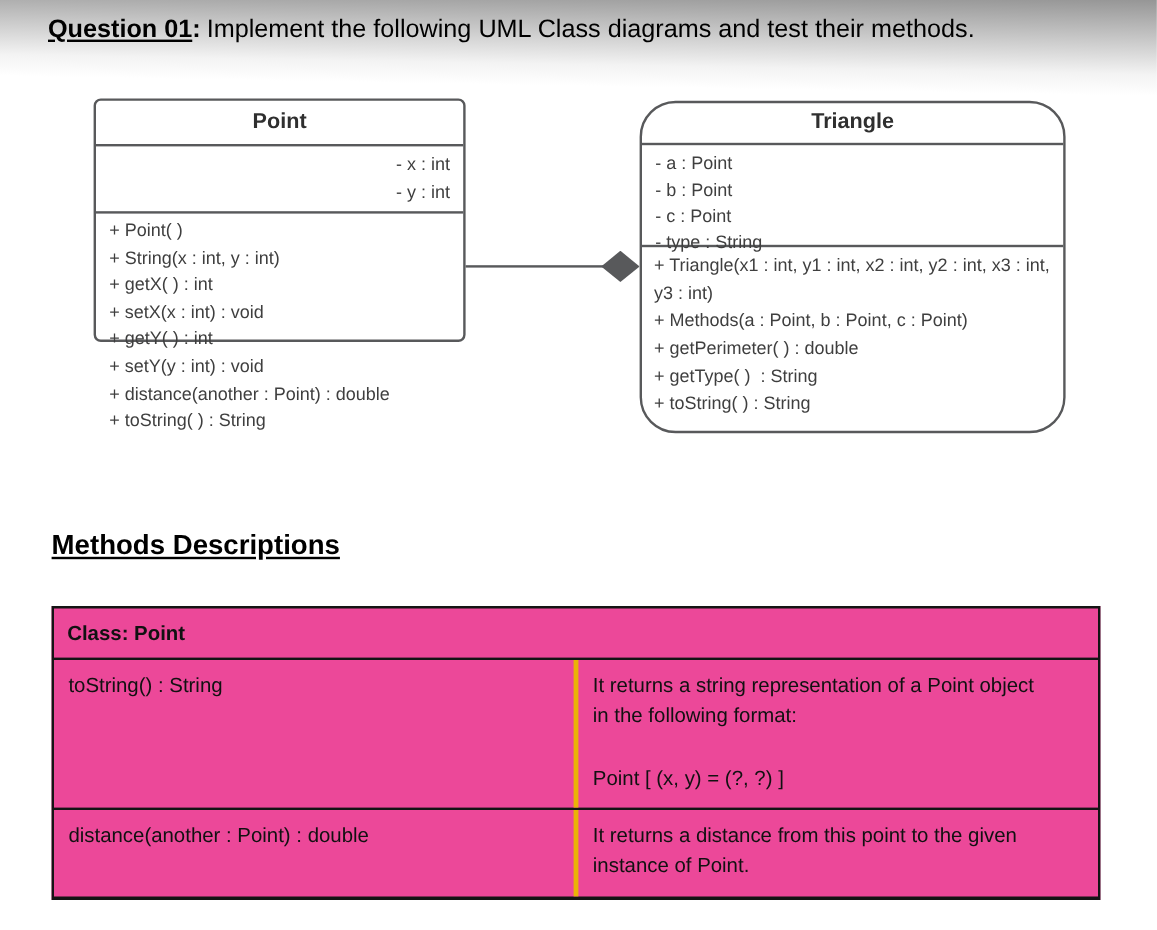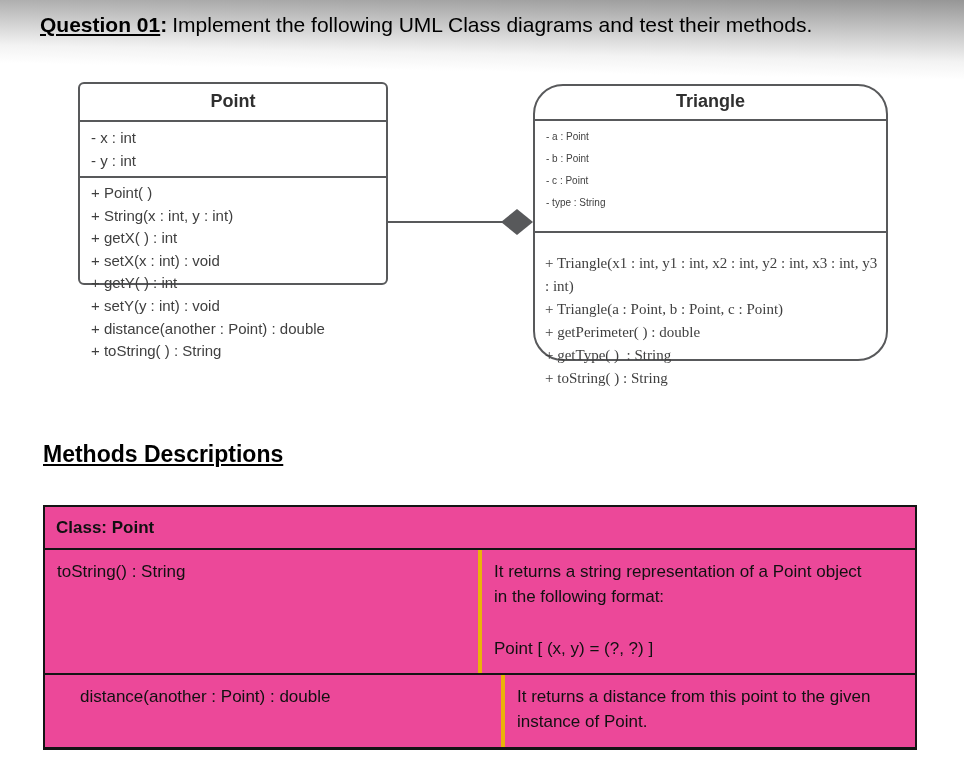--- a/index.html
+++ b/index.html
@@ -38,32 +38,32 @@
     box-sizing: border-box;
   }
   .uml-compartment { box-sizing: border-box; }
   .uml-line { white-space: pre-wrap; }
 
   #point-box { left: 78px; top: 82px; width: 310px; height: 203px; }
   #point-box .uml-title { height: 38px; padding-top: 7px; }
   #point-attrs {
     height: 56px; padding: 4px 11px 0 11px;
     border-bottom: 2px solid #58595b;
-    font-size: 15px; line-height: 23px;
+    font-size: 15px; line-height: 23px; text-align: right;
   }
   #point-methods { padding: 4px 10px 0 11px; font-size: 15px; line-height: 22.6px; }
 
   #triangle-box { left: 533px; top: 84px; width: 355px; height: 277px; border-radius: 30px; }
   #triangle-box .uml-title { height: 35px; padding-top: 5px; }
   #triangle-attrs {
-    height: 112px; padding: 5px 11px 0 11px;
+    height: 85px; padding: 5px 11px 0 11px;
     border-bottom: 2px solid #58595b;
-    font-size: 10px; line-height: 22px;
+    font-size: 15px; line-height: 22px;
   }
-  #triangle-methods { padding: 19px 8px 0 10px; font-size: 15px; line-height: 23px; font-family: Liberation Serif, serif; }
+  #triangle-methods { padding: 4px 8px 0 10px; font-size: 15px; line-height: 23px; }
 
   
   .connector-line {
     position: absolute; left: 388px; top: 221px;
     width: 116px; height: 2px; background: #58595b;
   }
   .composition-diamond {
     position: absolute; left: 501px; top: 209px;
     width: 32px; height: 26px; background: #58595b;
     clip-path: polygon(50% 0, 100% 50%, 50% 100%, 0 50%);
@@ -88,21 +88,21 @@
     height: 43px; box-sizing: border-box;
     border-bottom: 2px solid #141414;
     padding: 8px 11px 0 11px;
     font-weight: bold;
   }
   .t-row {
     display: grid; grid-template-columns: 437px 1fr;
     box-sizing: border-box;
   }
   .t-row.first { height: 125px; border-bottom: 2px solid #141414; }
-  .t-row.second { height: 72px; padding-left: 23px; }
+  .t-row.second { height: 72px; }
   .t-cell { box-sizing: border-box; padding: 9px 12px; }
   .t-cell.method-cell { border-right: 4px solid #eab308; }
   .desc-p { margin: 0; max-width: 372px; }
   .format-p { margin: 27px 0 0 0; }
 </style>
 </head>
 <body>
 
 <div class="question-heading">
   <span class="q-label">Question 01</span><span class="q-colon">:</span><span class="q-text">Implement the following UML Class diagrams and test their methods.</span>
@@ -132,21 +132,21 @@
 <div class="uml-box" id="triangle-box">
   <div class="uml-title">Triangle</div>
   <div class="uml-compartment" id="triangle-attrs">
     <div class="uml-line">- a : Point</div>
     <div class="uml-line">- b : Point</div>
     <div class="uml-line">- c : Point</div>
     <div class="uml-line">- type : String</div>
   </div>
   <div class="uml-compartment" id="triangle-methods">
     <div class="uml-line">+ Triangle(x1 : int, y1 : int, x2 : int, y2 : int, x3 : int, y3 : int)</div>
-    <div class="uml-line">+ Triangle(a : Point, b : Point, c : Point)</div>
+    <div class="uml-line">+ Methods(a : Point, b : Point, c : Point)</div>
     <div class="uml-line">+ getPerimeter( ) : double</div>
     <div class="uml-line">+ getType( )  : String</div>
     <div class="uml-line">+ toString( ) : String</div>
   </div>
 </div>
 
 <div class="methods-heading">Methods Descriptions</div>
 
 <div class="desc-table">
   <div class="t-header">Class: Point</div>

